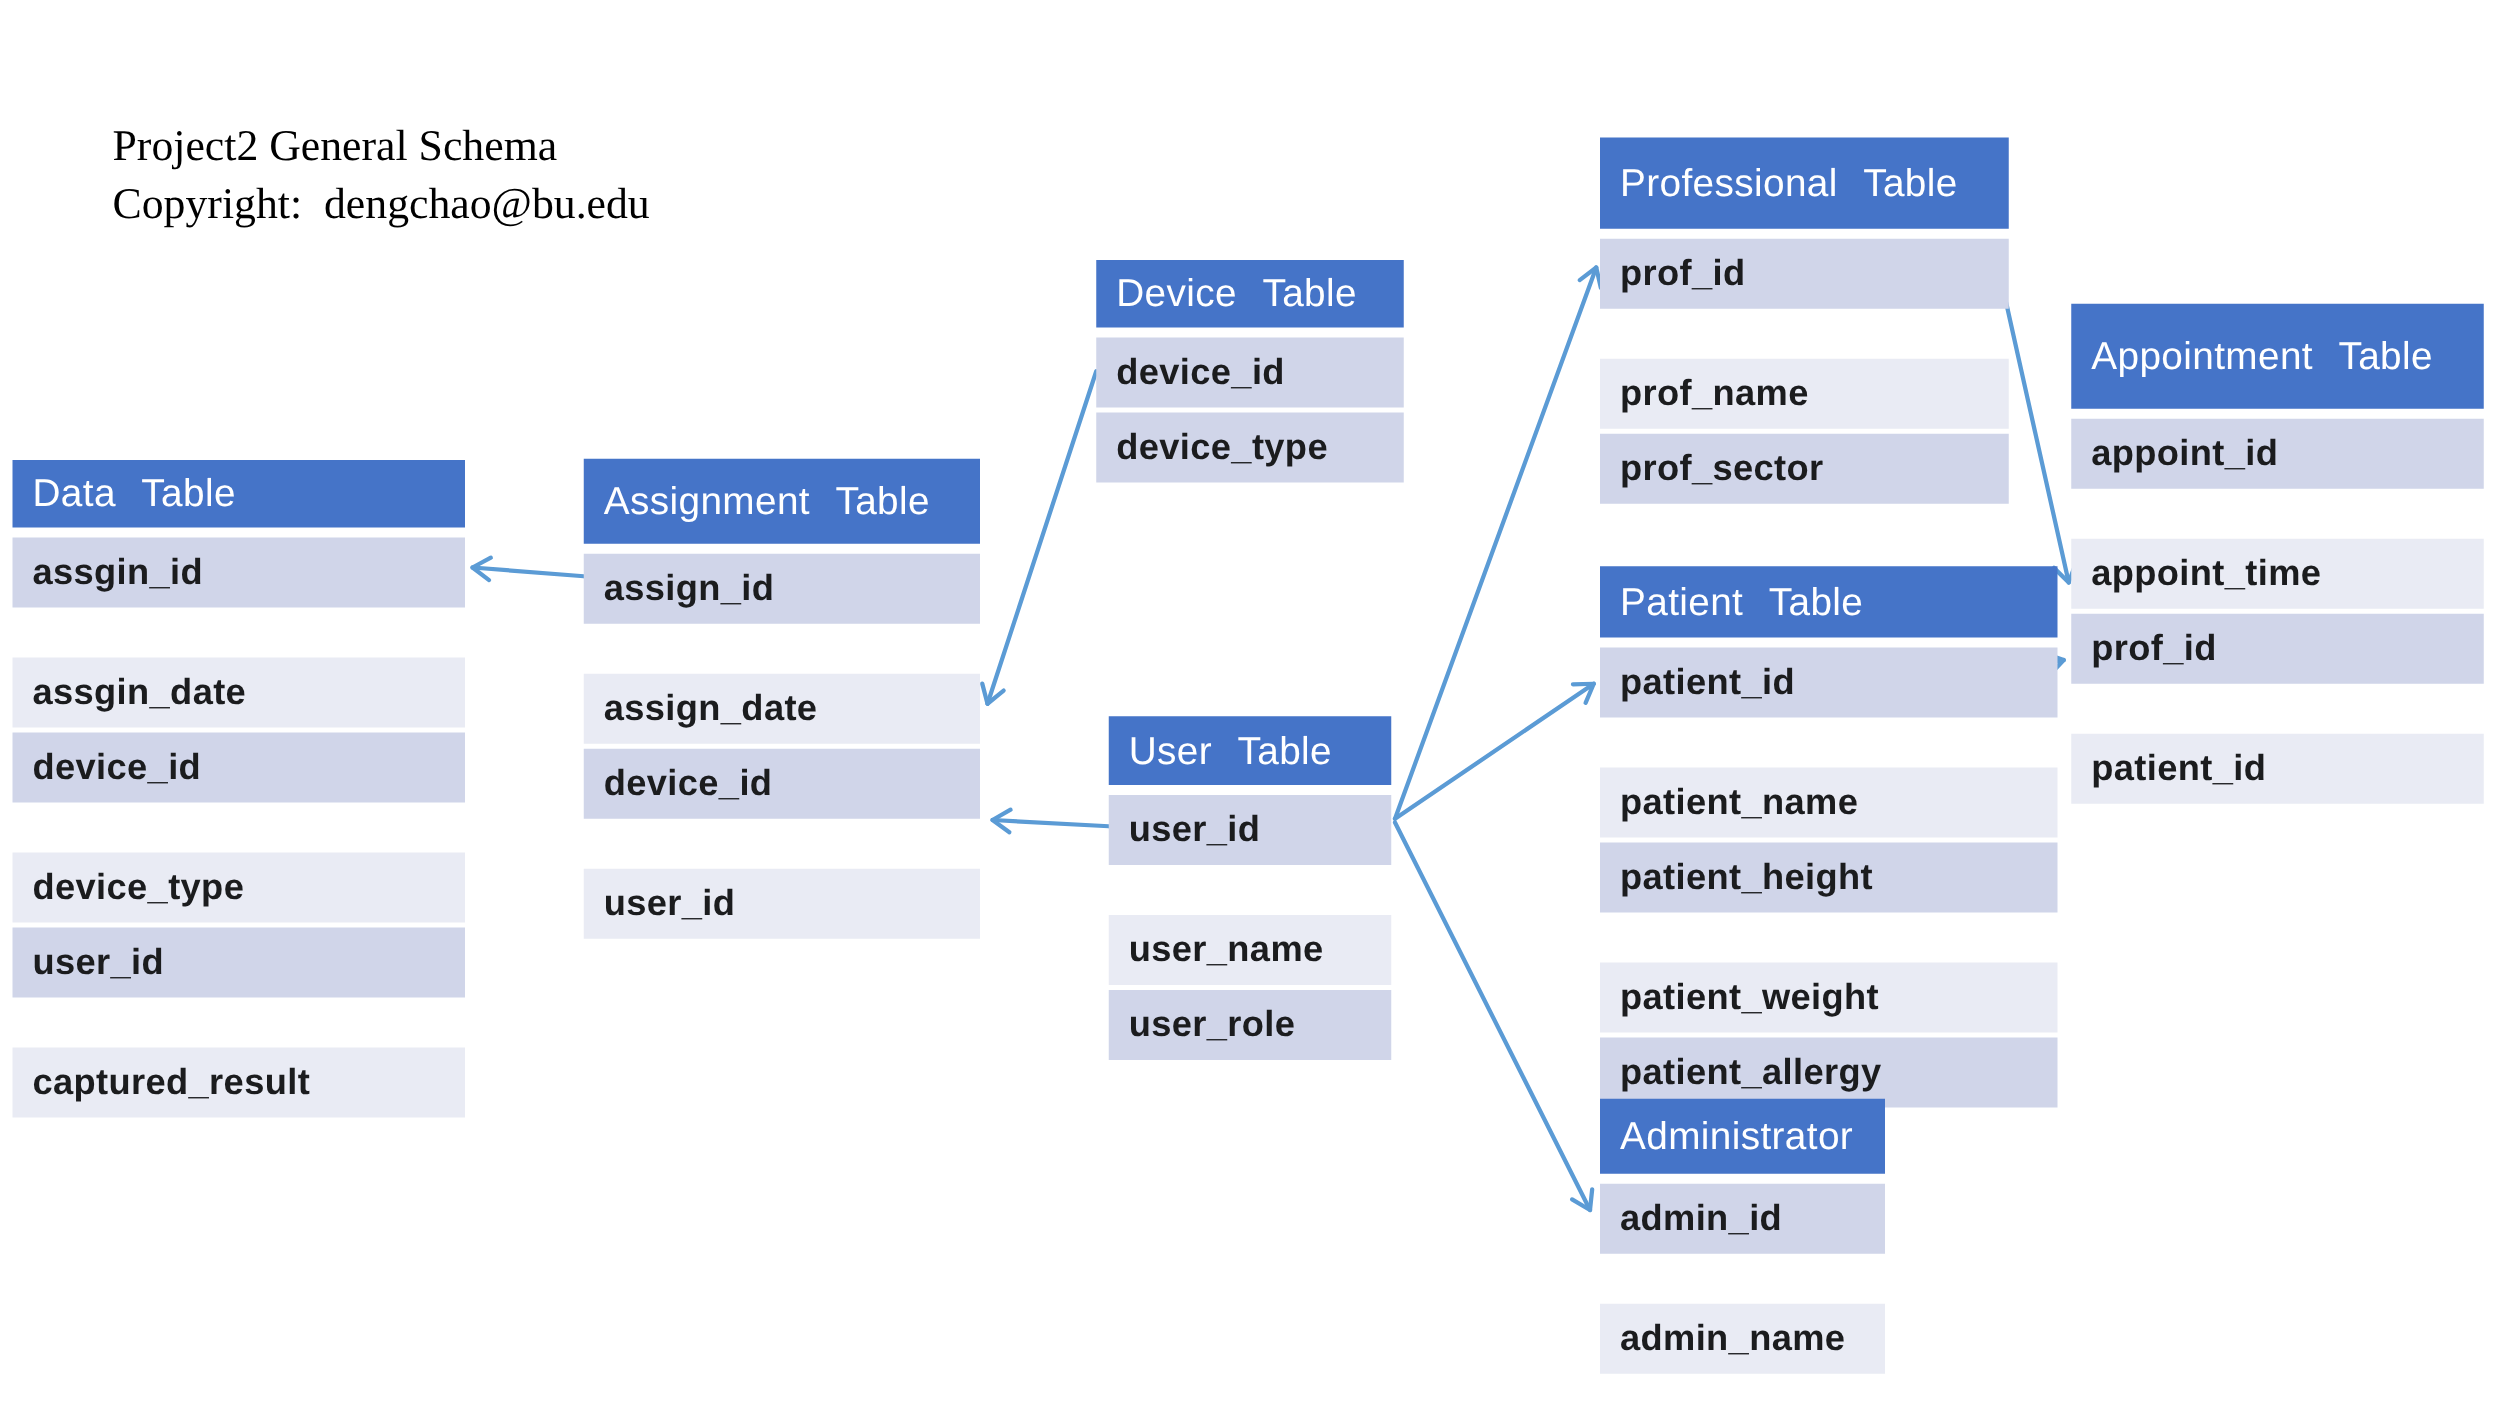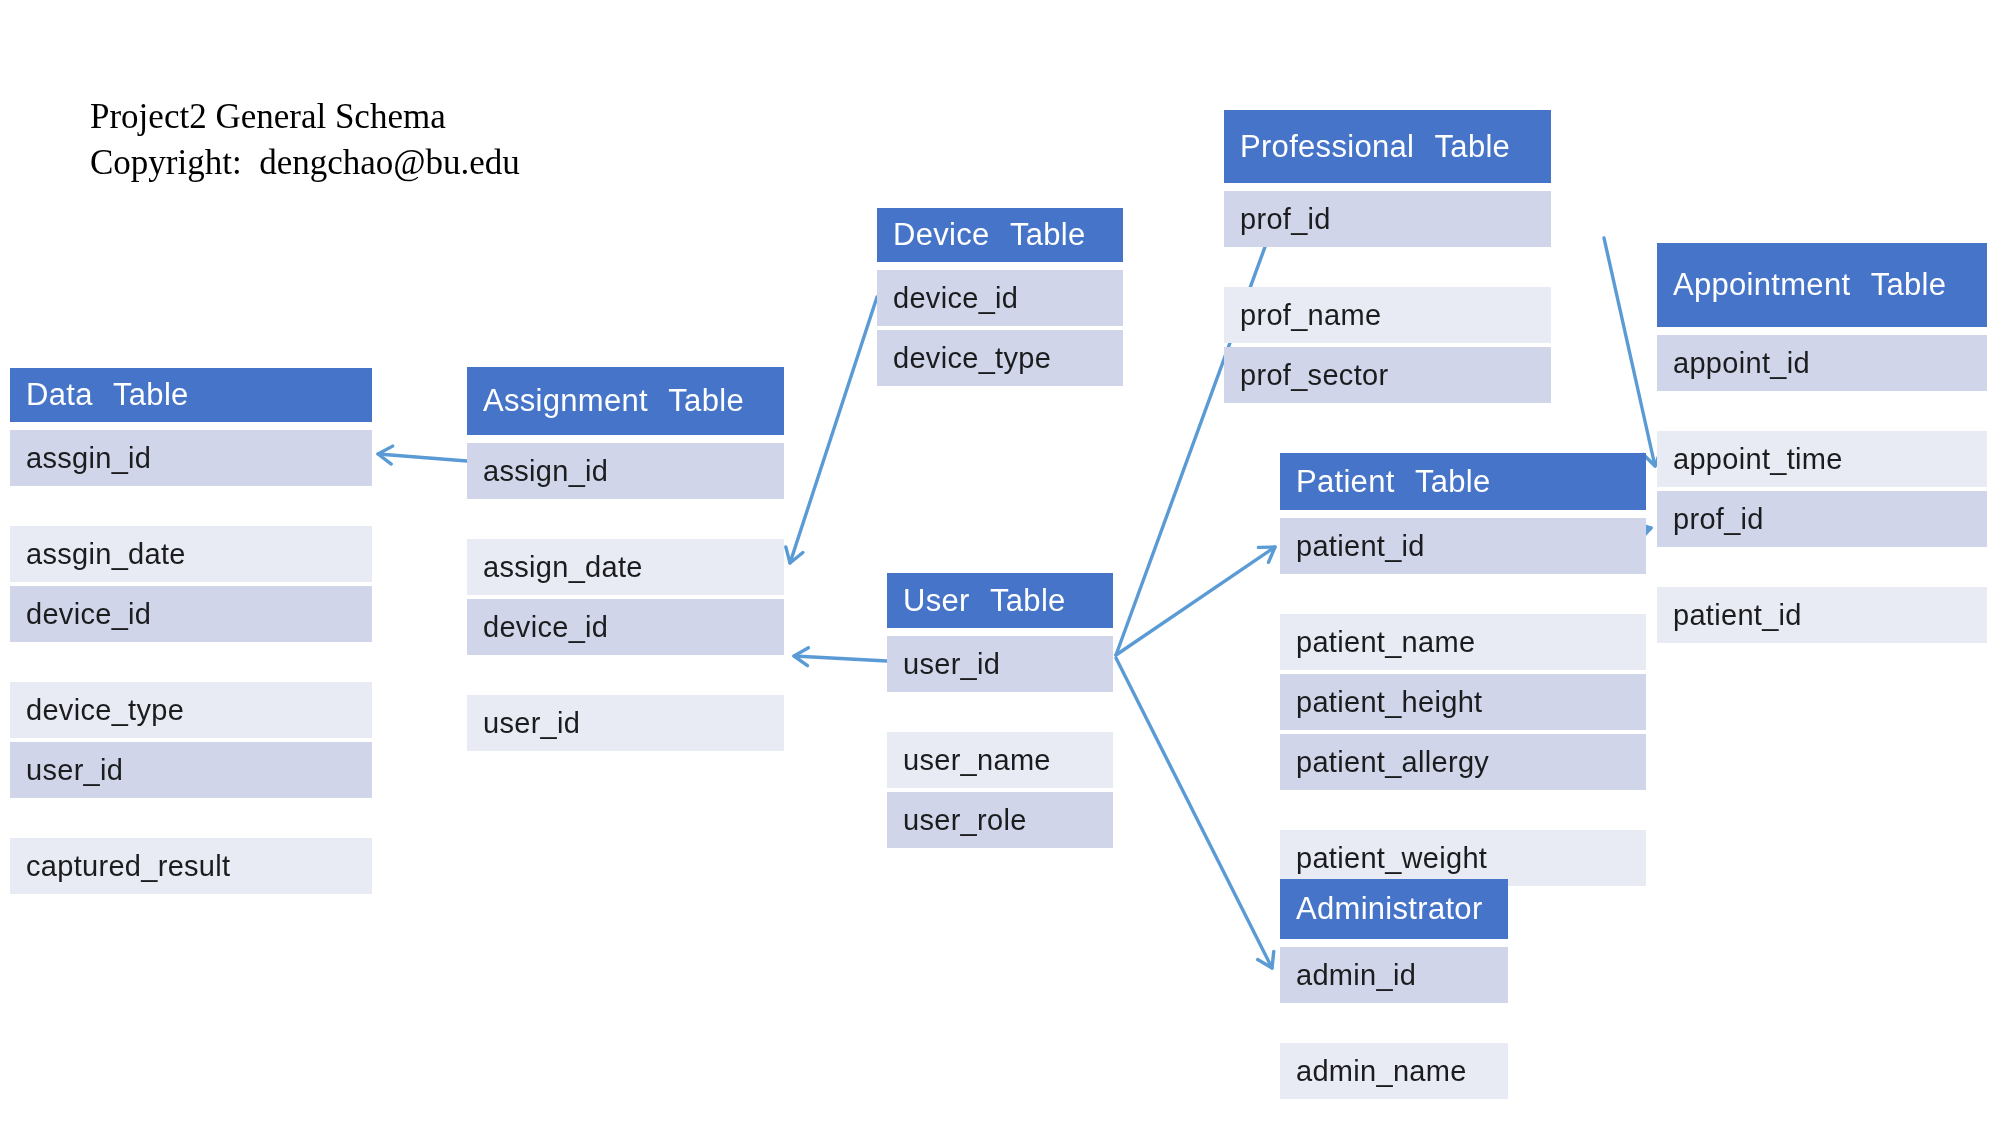--- a/index.html
+++ b/index.html
@@ -42,20 +42,21 @@
   .tbl-row{
     display:flex;
     align-items:center;
     box-sizing:border-box;
     padding-left:16px;
     height:56px;
     margin-top:4px;
     font-size:29px;
     letter-spacing:0.3px;
     color:var(--row-text);
+    font-weight:bold;
   }
   .tbl-row.first{margin-top:8px;}
   .tbl-row.dark{background:var(--row-dark);}
   .tbl-row.light{background:var(--row-light);margin-top:40px;}
 </style>
 </head>
 <body>
 
 <div class="canvas" style="--bg: #FFFFFF; --header-fill: #4574C8; --header-text: #FFFFFF; --row-dark: #D0D5E9; --row-light: #E9EBF4; --row-text: #1B1C1E; --title-text: #000000;">
   <div class="title">
@@ -98,33 +99,33 @@
         <div class="tbl-header" style="height: 54px;">Device Table</div>
         <div class="tbl-row dark first">device_id</div>
         <div class="tbl-row dark">device_type</div>
       </div>
       <div class="tbl" style="left: 887px; top: 573px; width: 226px;">
         <div class="tbl-header" style="height: 55px;">User Table</div>
         <div class="tbl-row dark first">user_id</div>
         <div class="tbl-row light">user_name</div>
         <div class="tbl-row dark">user_role</div>
       </div>
-      <div class="tbl" style="left: 1224px; top: 110px; width: 327px;">
+      <div class="tbl" style="left: 1280px; top: 110px; width: 327px;">
         <div class="tbl-header" style="height: 73px;">Professional Table</div>
         <div class="tbl-row dark first">prof_id</div>
         <div class="tbl-row light">prof_name</div>
         <div class="tbl-row dark">prof_sector</div>
       </div>
       <div class="tbl" style="left: 1280px; top: 453px; width: 366px;">
         <div class="tbl-header" style="height: 57px;">Patient Table</div>
         <div class="tbl-row dark first">patient_id</div>
         <div class="tbl-row light">patient_name</div>
         <div class="tbl-row dark">patient_height</div>
+        <div class="tbl-row light">patient_weight</div>
         <div class="tbl-row dark">patient_allergy</div>
-        <div class="tbl-row light">patient_weight</div>
       </div>
       <div class="tbl" style="left: 1280px; top: 879px; width: 228px;">
         <div class="tbl-header" style="height: 60px;">Administrator</div>
         <div class="tbl-row dark first">admin_id</div>
         <div class="tbl-row light">admin_name</div>
       </div>
       <div class="tbl" style="left: 1657px; top: 243px; width: 330px;">
         <div class="tbl-header" style="height: 84px;">Appointment Table</div>
         <div class="tbl-row dark first">appoint_id</div>
         <div class="tbl-row light">appoint_time</div>

